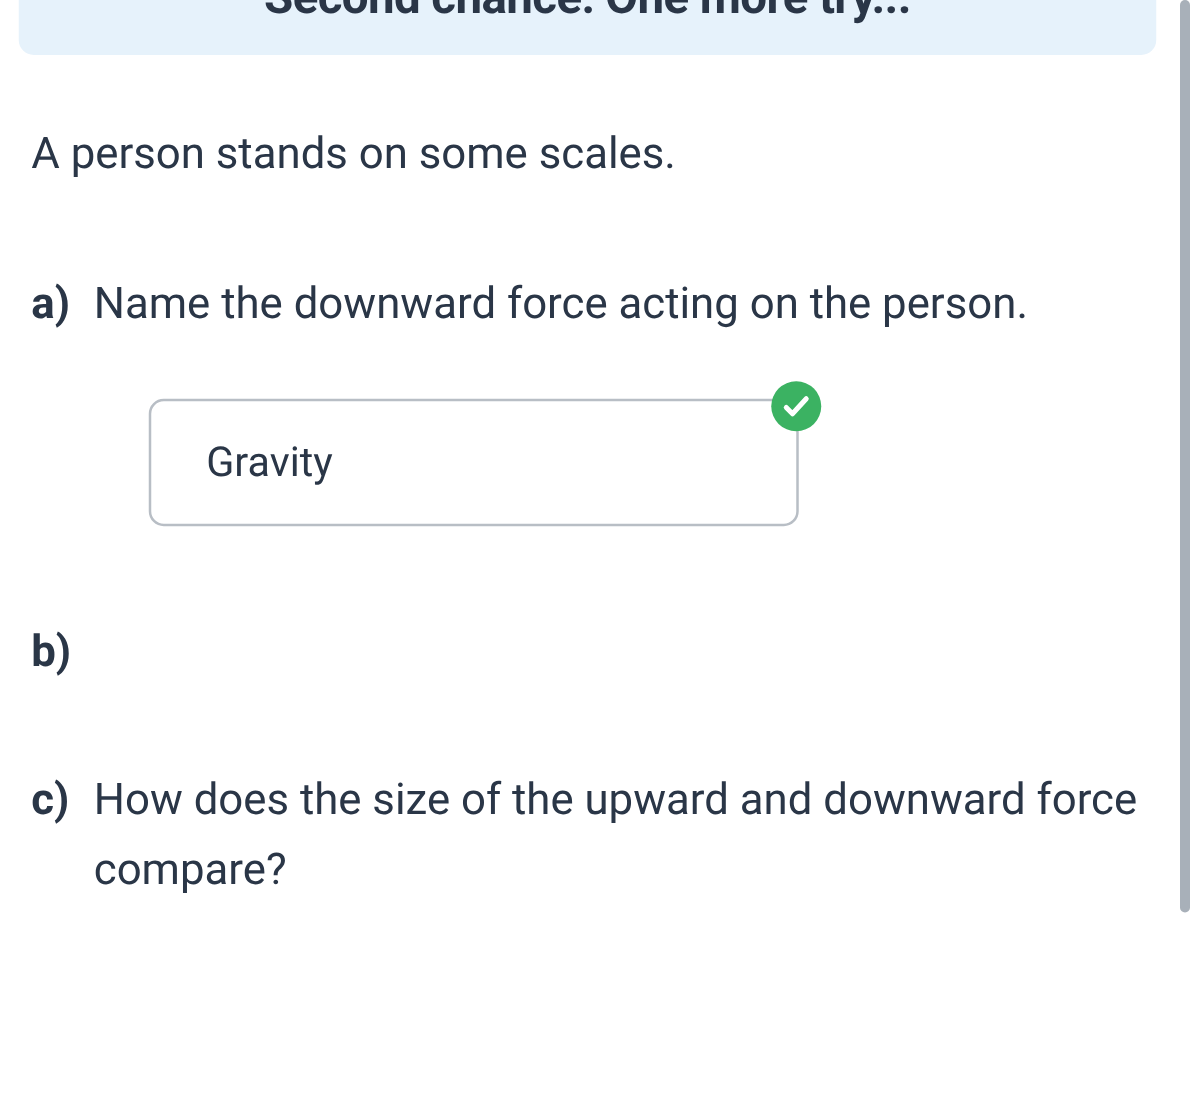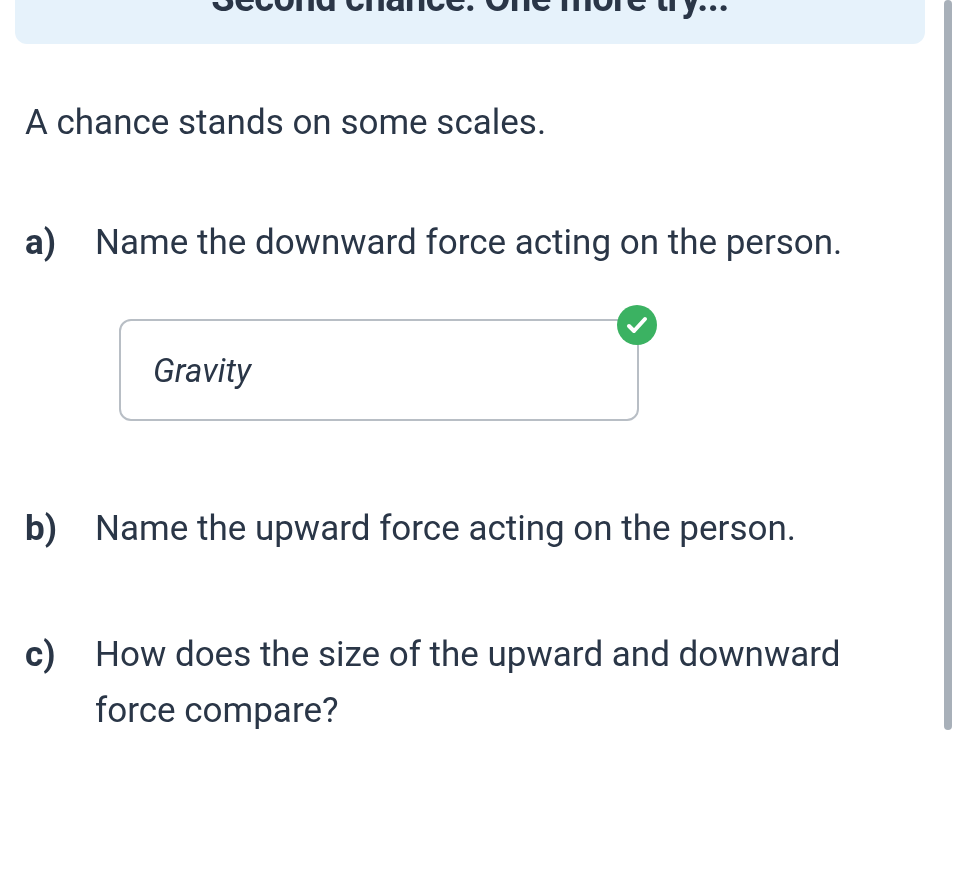--- a/index.html
+++ b/index.html
@@ -66,40 +66,38 @@
       font-weight: 700;
       color: #2a3647;
       width: 50px;
       flex-shrink: 0;
     }
     .question-text {
       font-size: 35px;
       color: #2a3647;
       font-weight: 400;
       line-height: 1.6;
-      margin-left: 20px;
     }
     .answer-wrap {
       margin-left: 94px;
       margin-top: 48px;
       position: relative;
       width: 528px;
     }
     .answer-input {
       width: 520px;
       height: 102px;
       border: 2px solid #b8bec5;
       border-radius: 12px;
       font-size: 33px;
       color: #2a3647;
-      padding: 0 32px;
+      padding: 0 44px;
       font-family: inherit;
       outline: none;
       background: #ffffff;
-      font-style: italic;
     }
     .answer-input::placeholder {
       color: #a3aab3;
     }
     .answer-wrap.focused {
       position: relative;
     }
     .answer-wrap.focused::before {
       content: '';
       position: absolute;
@@ -140,41 +138,40 @@
 <body>
 
 <div class="scrollbar"></div>
 
 <div class="content">
 
   <div class="banner-clip">
     <div class="banner-text">Second chance: One more try...</div>
   </div>
 
-  <div class="preamble">A chance stands on some scales.</div>
+  <div class="preamble">A person stands on some scales.</div>
 
   <div class="question">
     <div class="question-row">
       <div class="question-label">a)</div>
       <div class="question-text">Name the downward force acting on the person.</div>
     </div>
     <div class="answer-wrap">
       <input type="text" class="answer-input" value="Gravity" style="">
       <div class="check-badge">
         <svg viewBox="0 0 24 24" fill="none" stroke="#ffffff" stroke-width="4" stroke-linecap="round" stroke-linejoin="round">
           <polyline points="4,13 9,18 20,6"></polyline>
         </svg>
       </div>
     </div>
   </div>
 
   <div class="question q-b">
     <div class="question-row">
       <div class="question-label">b)</div>
-      <div class="question-text">Name the upward force acting on the person.</div>
     </div>
   </div>
 
   <div class="question q-c">
     <div class="question-row">
       <div class="question-label">c)</div>
       <div class="question-text">How does the size of the upward and downward force compare?</div>
     </div>
 
   </div>

